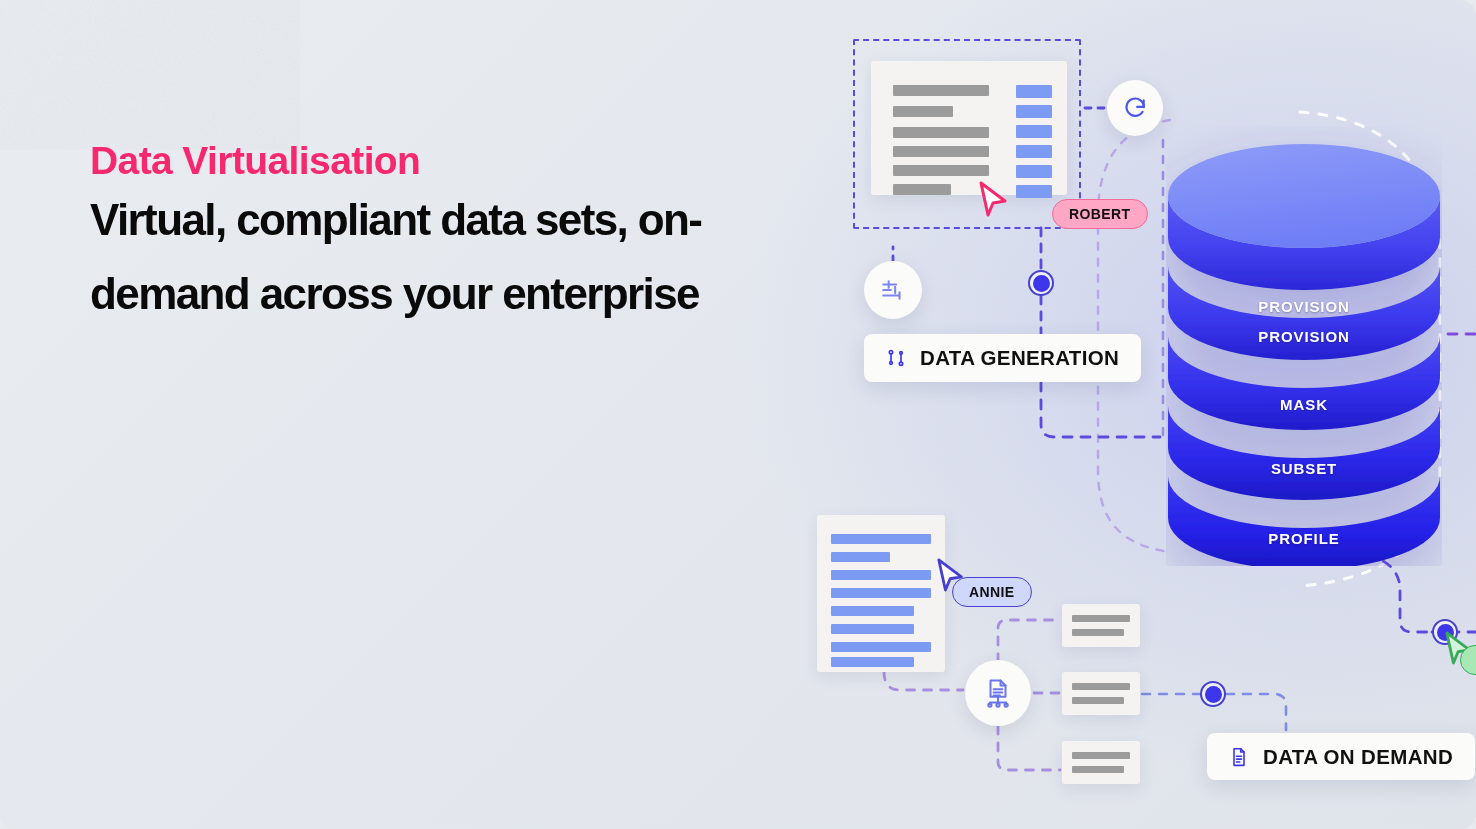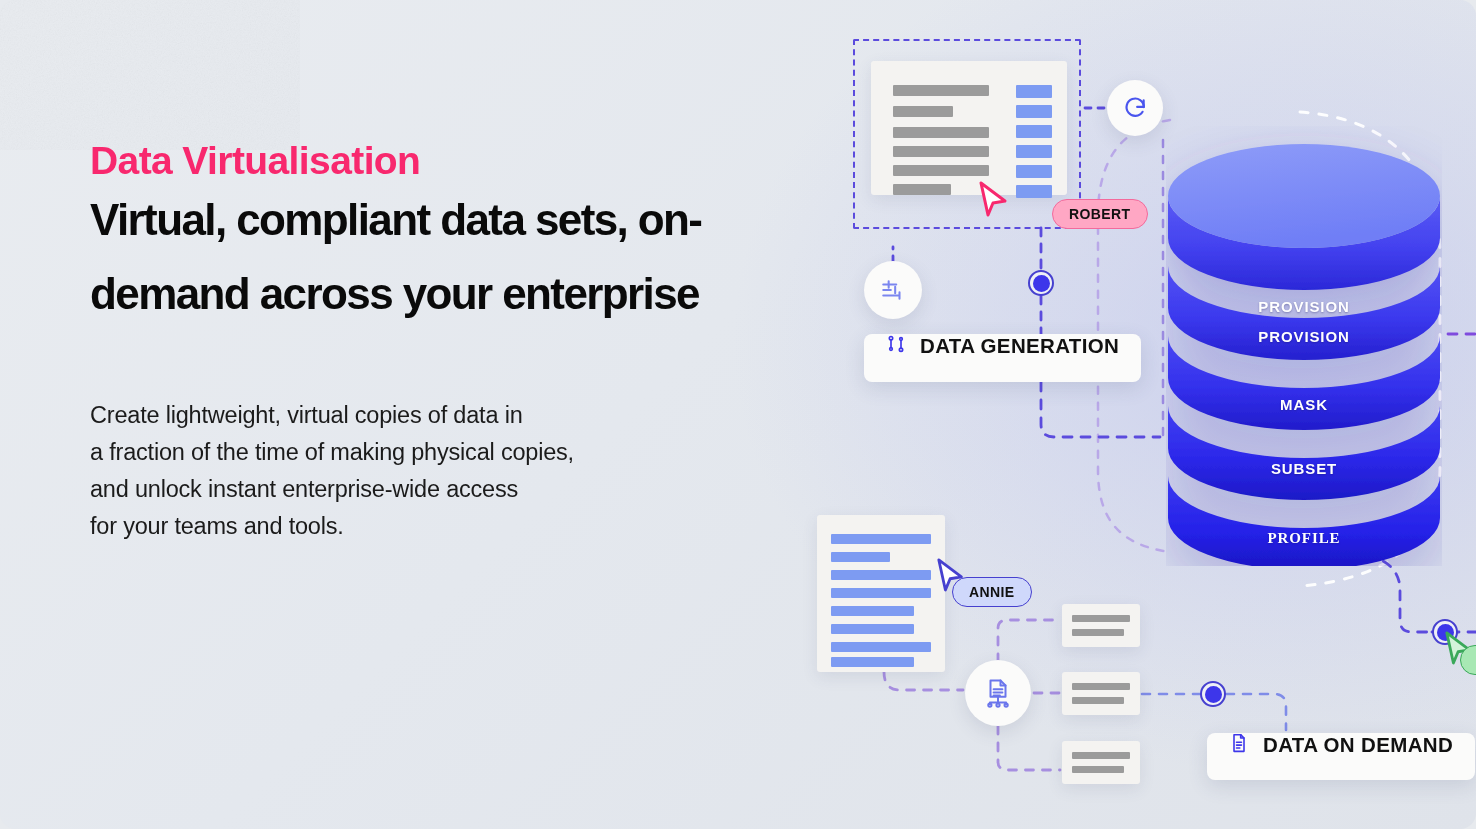--- a/index.html
+++ b/index.html
@@ -88,20 +88,21 @@
     justify-content: center;
   }
 
   
   .pill {
     position: absolute;
     background: #fbfbfa;
     border-radius: 8px;
     box-shadow: 0 6px 20px rgba(60,70,110,.14);
     display: flex;
+    align-items: center;
     gap: 14px;
     padding: 0 22px;
     height: 48px;
     font-size: 20.5px;
     font-weight: 700;
     letter-spacing: .35px;
     color: #111;
     white-space: nowrap;
   }
 
@@ -166,24 +167,20 @@
       <feComponentTransfer>
           <feFuncA type="linear" slope="0.16"></feFuncA>
         </feComponentTransfer>
     </filter>
     <rect width="100%" height="100%" filter="url(#grain)"></rect>
   </svg>
 
   <div class="copy">
     <div class="eyebrow">Data Virtualisation</div>
     <h1 class="headline">Virtual, compliant data sets, on-demand across your enterprise</h1>
-    <p class="body-copy">Create lightweight, virtual copies of data in
-a fraction of the time of making physical copies,
-and unlock instant enterprise-wide access
-for your teams and tools.</p>
   </div>
 
   <div class="illo">
 
     <svg class="wires" width="1476" height="829" viewBox="0 0 1476 829">
 
       <path d="M1170,120 C1120,128 1100,160 1098,210 L1098,470 C1098,520 1120,545 1170,552" fill="none" stroke="#b9a8e8" stroke-width="2.5" stroke-dasharray="7 9" stroke-linecap="round"></path>
 
       <path d="M1300,112 C1390,118 1438,170 1440,250 L1440,470 C1438,545 1380,580 1300,586" fill="none" stroke="#ffffff" stroke-width="3" stroke-dasharray="8 11" stroke-linecap="round" opacity=".95"></path>
 
@@ -314,21 +311,21 @@
           <path d="M2,140 L2,182 A136,52 0 0 0 274,182 L274,140 A136,52 0 0 1 2,140 Z" fill="url(#bandg2)"></path>
           <path d="M2,70 L2,112 A136,52 0 0 0 274,112 L274,70 A136,52 0 0 1 2,70 Z" fill="url(#bandg)"></path>
 
           <ellipse cx="138" cy="70" rx="136" ry="52" fill="url(#topg)"></ellipse>
         </g>
       </svg>
       <div class="db-label" style="top:136px;margin-top:36px;">PROVISION</div>
       <div class="db-label" style="top:202px;">PROVISION</div>
       <div class="db-label" style="top:270px;">MASK</div>
       <div class="db-label" style="top:334px;">SUBSET</div>
-      <div class="db-label" style="top:404px;font-family:Liberation Serif, serif;">PROFILE</div>
+      <div class="db-label" style="top:404px;">PROFILE</div>
     </div>
 
     <div class="card" style="left:817px; top:515px; width:128px; height:157px;">
       <div class="bar blue" style="left:14px; top:19px; width:100px; height:10px;"></div>
       <div class="bar blue" style="left:14px; top:37px; width:59px; height:10px;"></div>
       <div class="bar blue" style="left:14px; top:55px; width:100px; height:10px;"></div>
       <div class="bar blue" style="left:14px; top:73px; width:100px; height:10px;"></div>
       <div class="bar blue" style="left:14px; top:91px; width:83px; height:10px;"></div>
       <div class="bar blue" style="left:14px; top:109px; width:83px; height:10px;"></div>
       <div class="bar blue" style="left:14px; top:127px; width:100px; height:10px;"></div>

